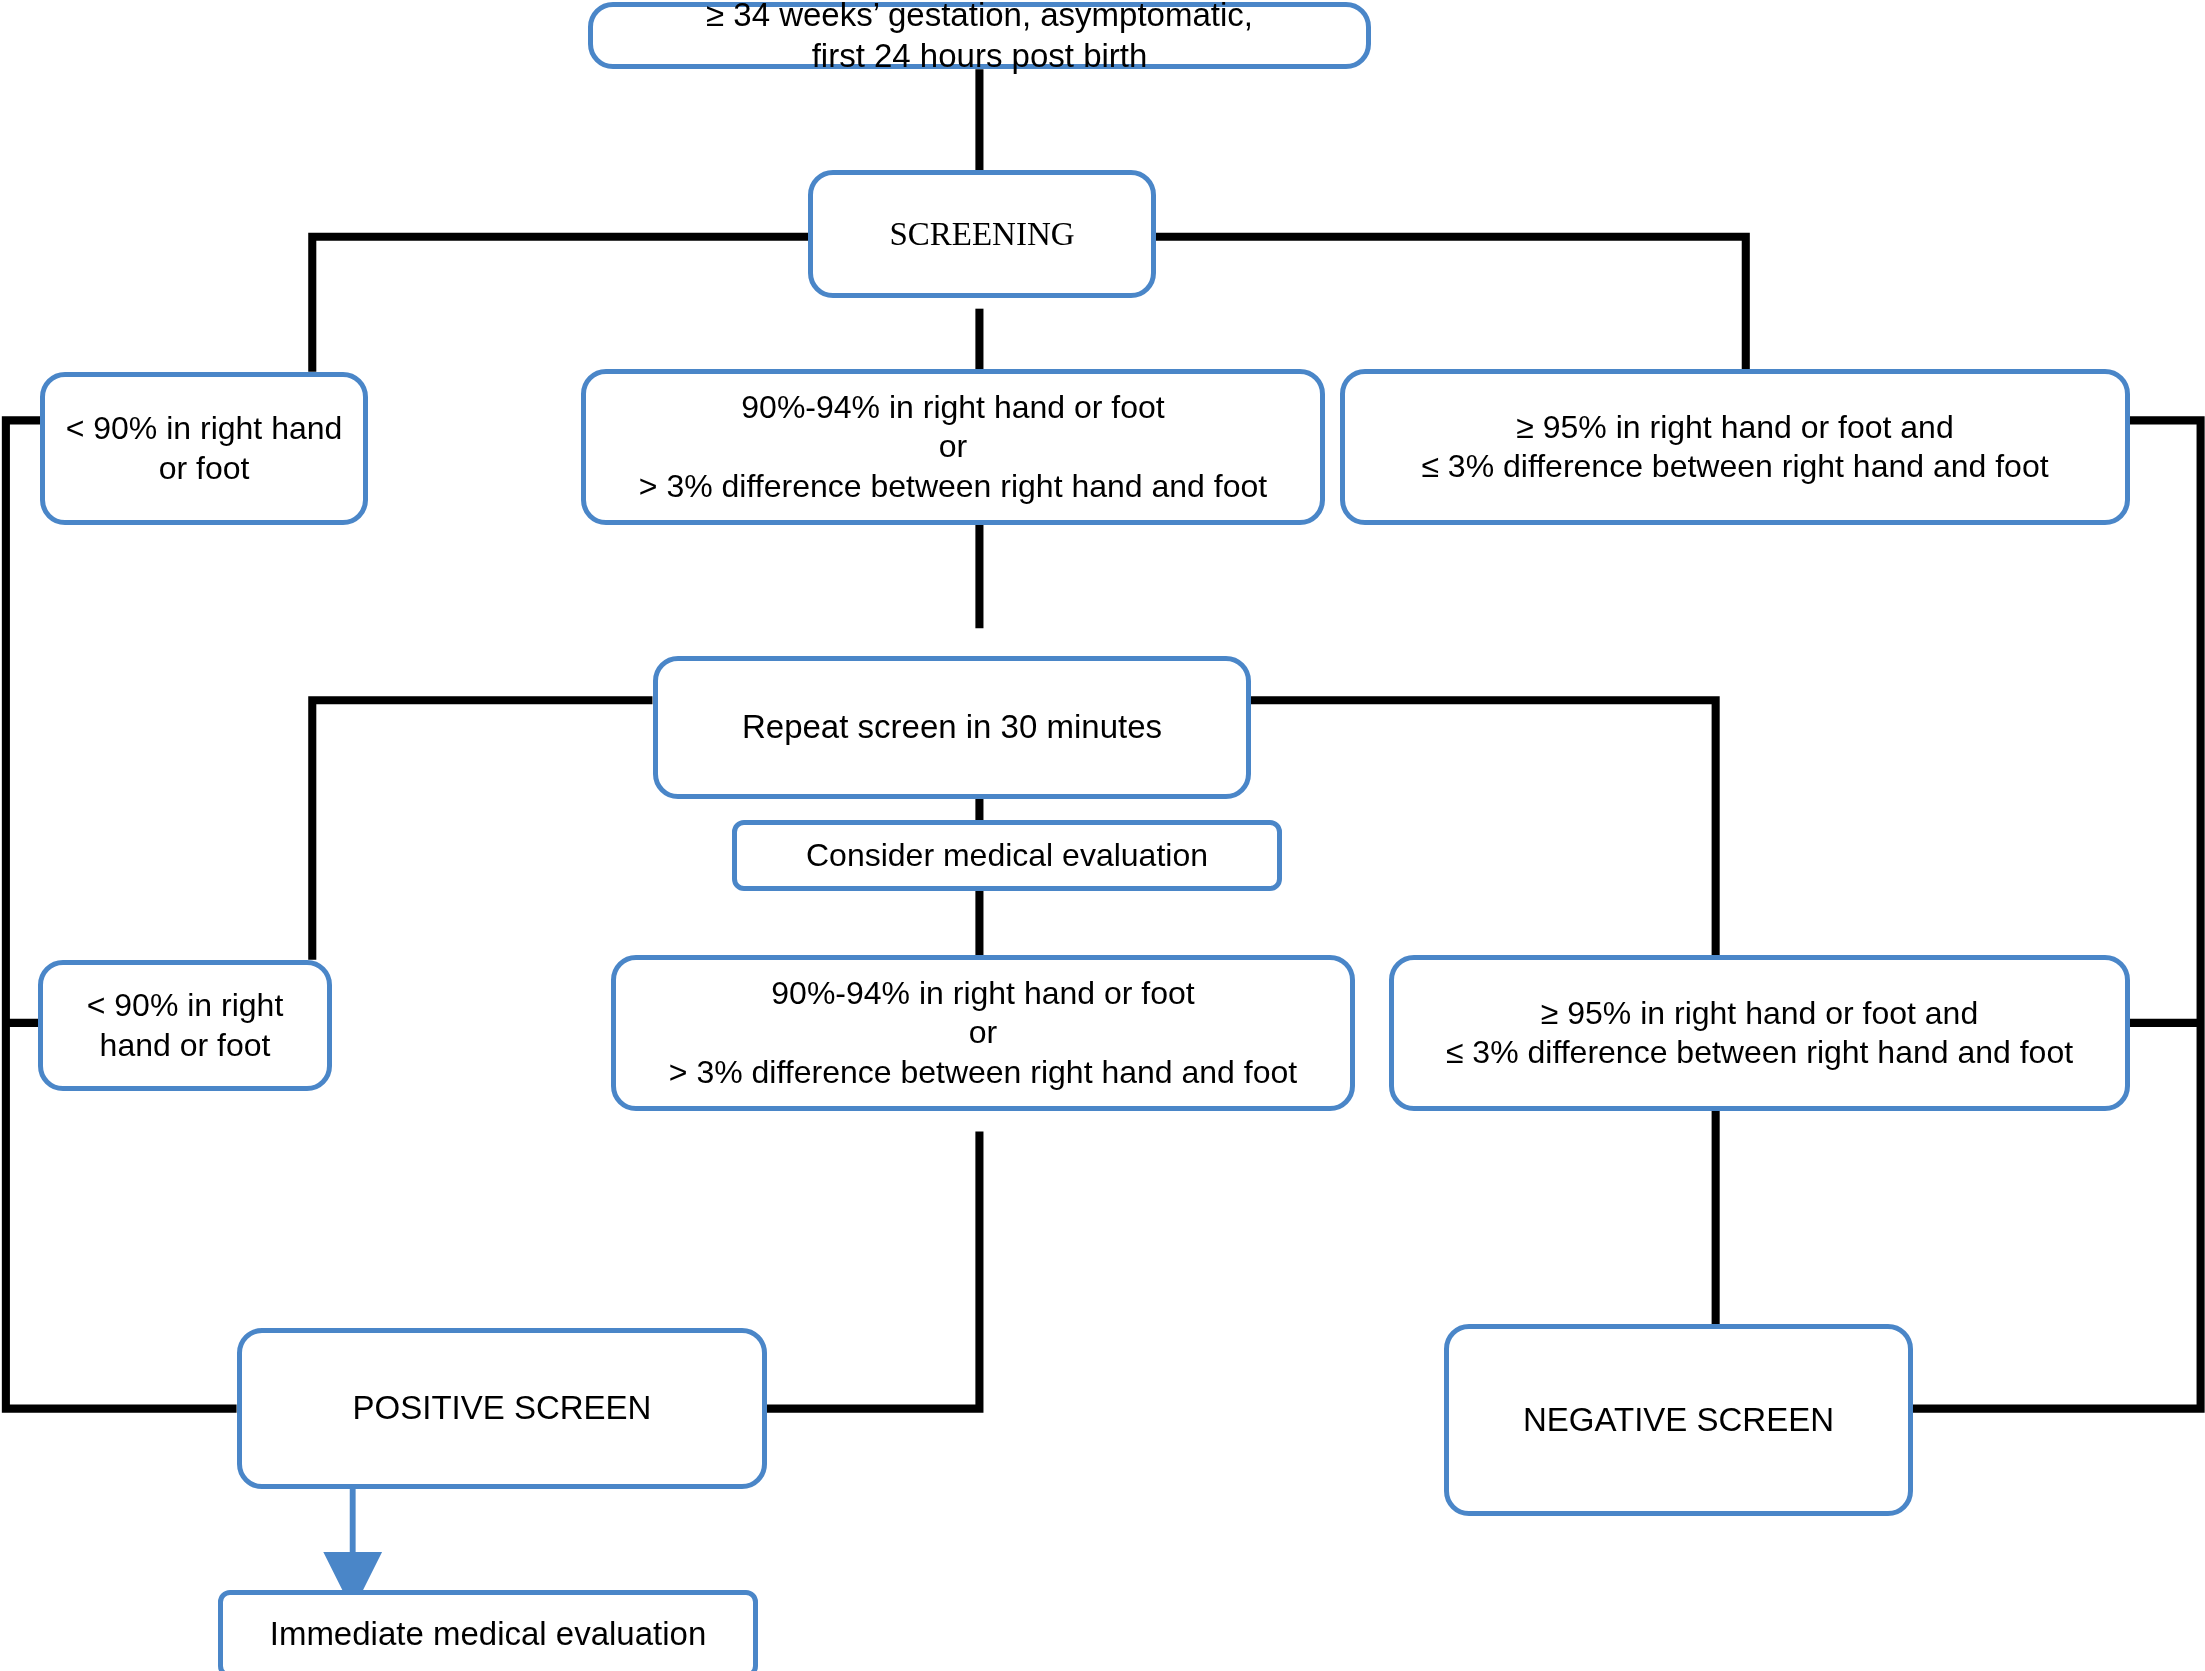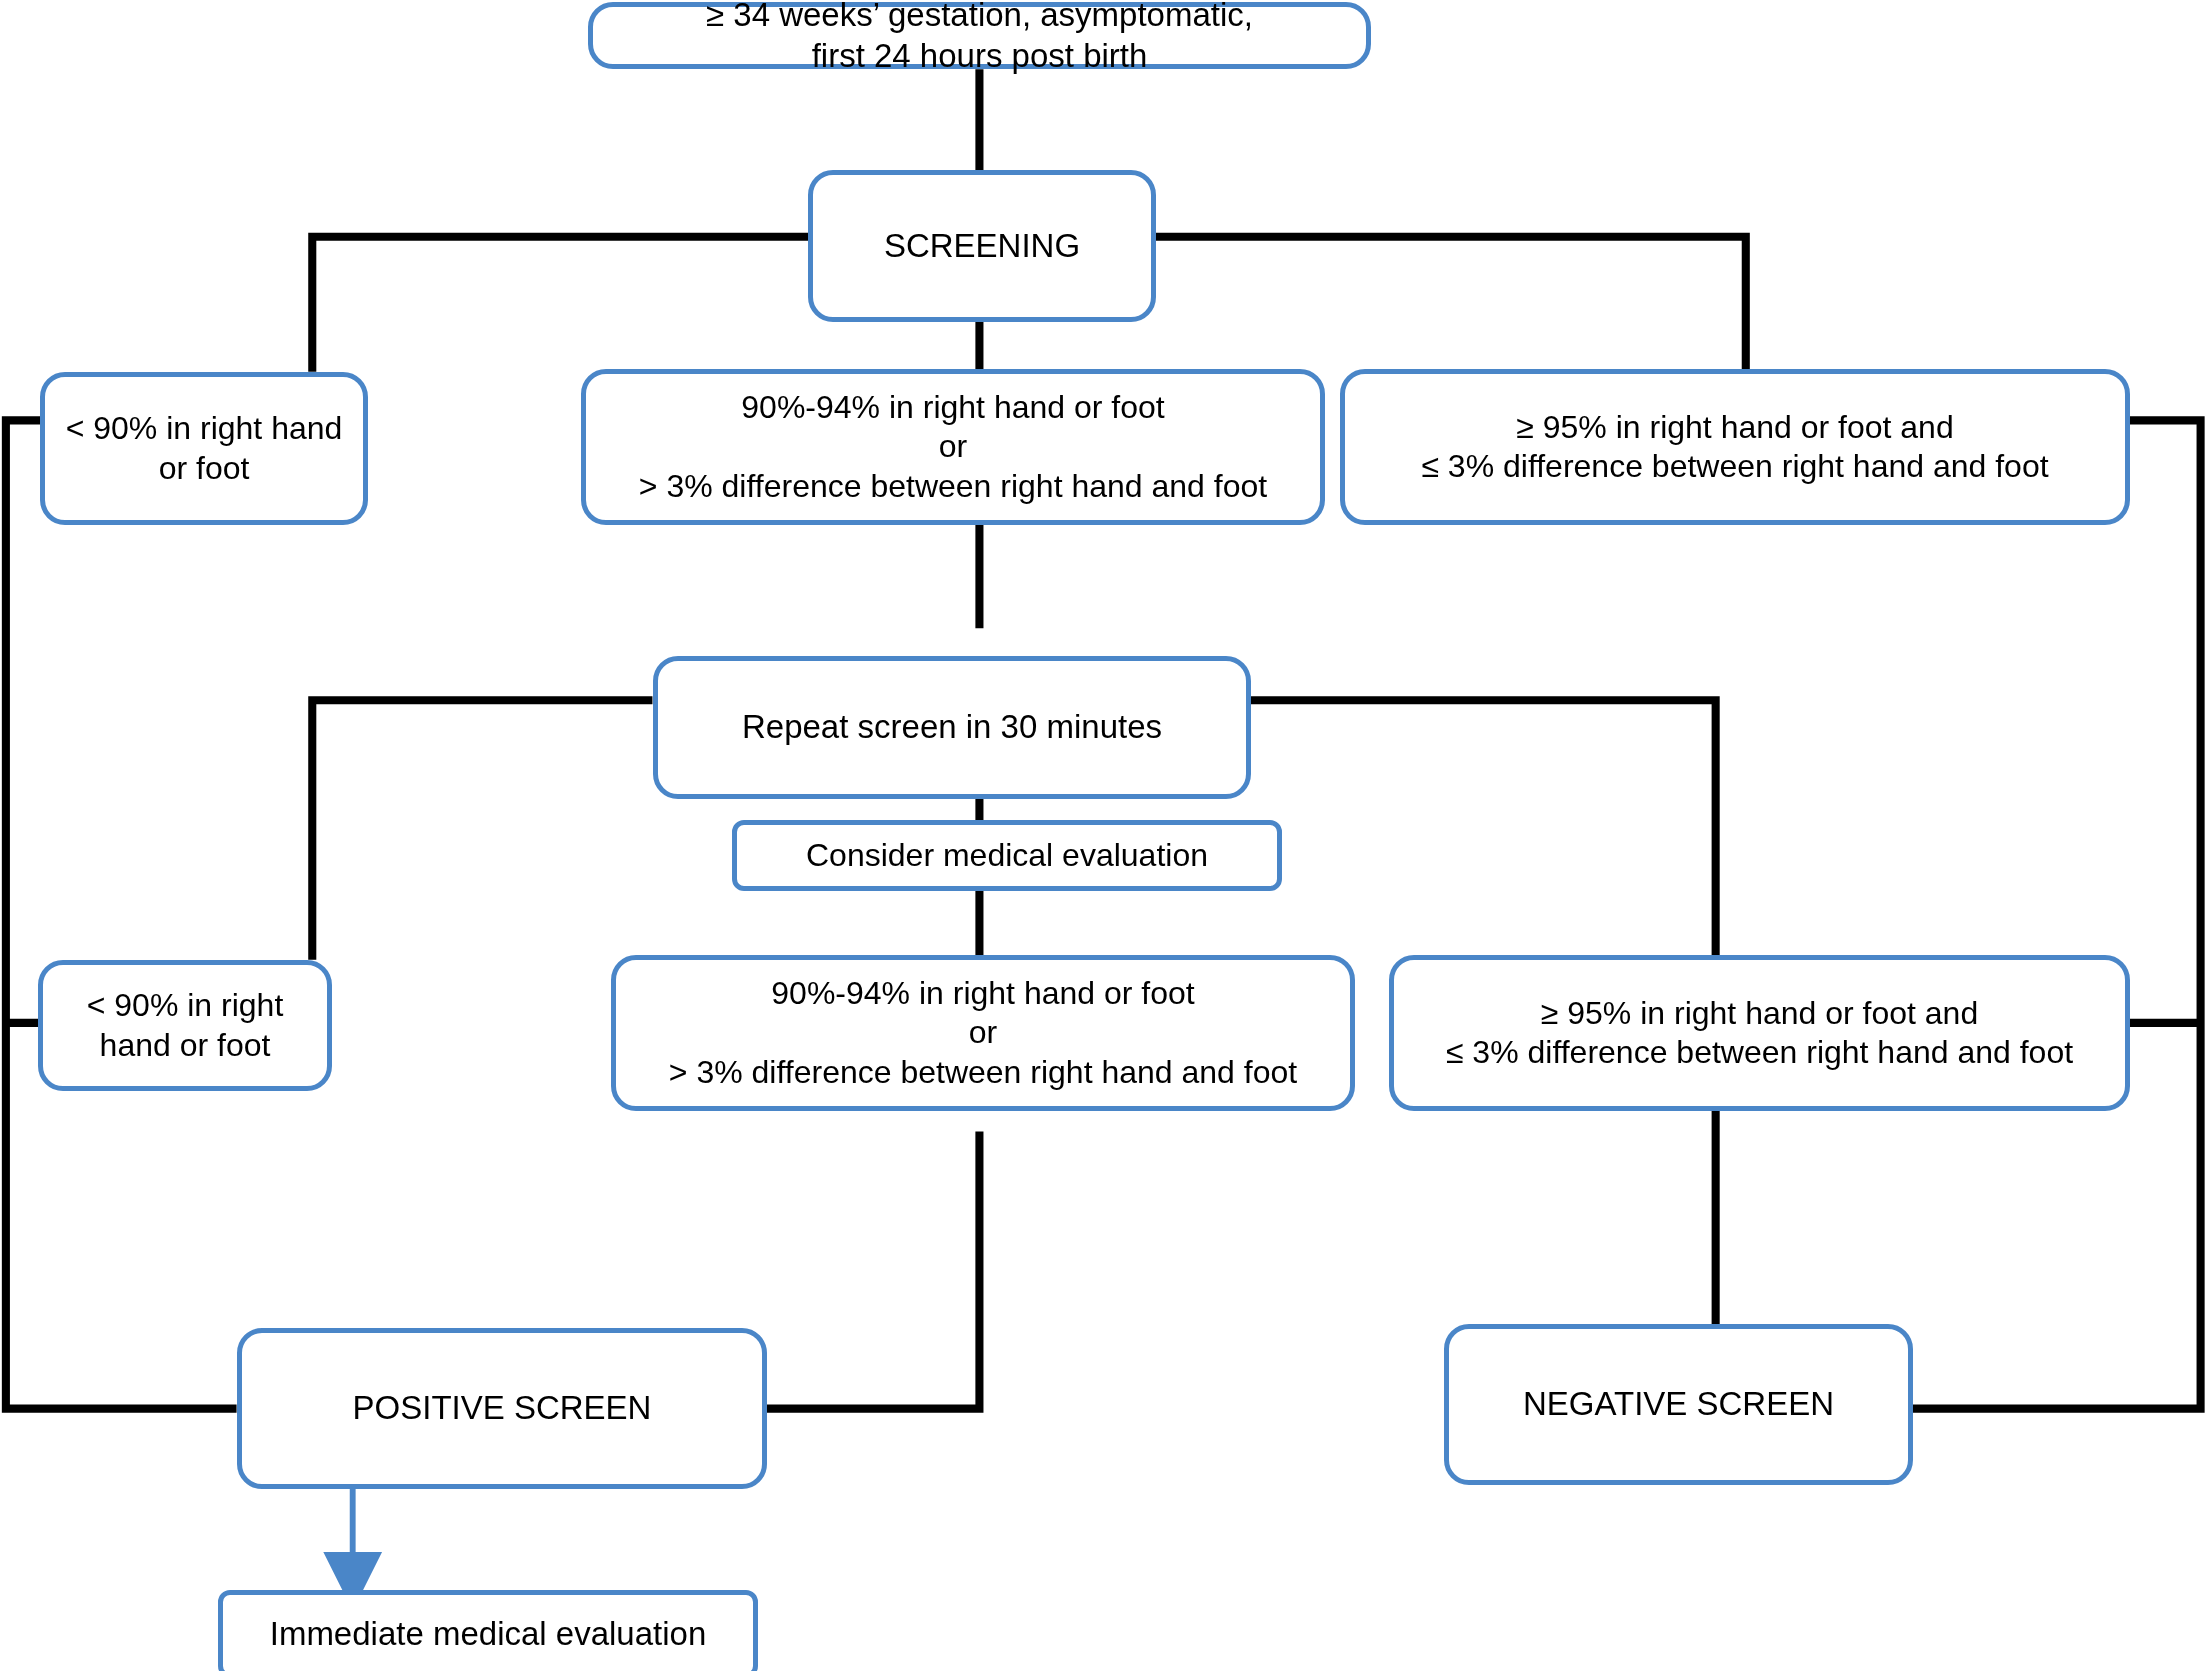--- a/index.html
+++ b/index.html
@@ -95,21 +95,21 @@
     <g stroke="#4a86c8" stroke-width="8" fill="none">
       <line x1="480" y1="2026" x2="480" y2="2152" marker-end="url(#arrowBlue)"></line>
     </g>
   </svg>
 
   <div class="node rounded" style="left:588px; top:2.2px; width:783px; height:67px;">
     <span class="label f-44">≥ 34 weeks’ gestation, asymptomatic,
 first 24 hours post birth</span>
   </div>
 
-  <div class="node rounded" style="left:808px; top:170px; width:348px; height:152px;">
+  <div class="node rounded" style="left:808px; top:170px; width:348px; height:128px;font-family:Liberation Serif, serif;">
     <span class="label f-44">SCREENING</span>
   </div>
 
   <div class="node rounded" style="left:40px; top:372px; width:328px; height:153px;">
     <span class="label f-42">&lt; 90% in right hand or foot</span>
   </div>
 
   <div class="node rounded" style="left:581px; top:369px; width:744px; height:156px;">
     <span class="label f-42">90%-94% in right hand or foot
 or
@@ -141,21 +141,21 @@
 
   <div class="node rounded" style="left:1389px; top:955px; width:741px; height:156px;">
     <span class="label f-42">≥ 95% in right hand or foot and
 ≤ 3% difference between right hand and foot</span>
   </div>
 
   <div class="node rounded" style="left:237px; top:1328px; width:530px; height:161px;">
     <span class="label f-44">POSITIVE SCREEN</span>
   </div>
 
-  <div class="node rounded" style="left:1444px; top:1324px; width:469px; height:161px;">
+  <div class="node rounded" style="left:1444px; top:1324px; width:469px; height:192px;">
     <span class="label f-44">NEGATIVE SCREEN</span>
   </div>
 
   <div class="node rect" style="left:218px; top:1590px; width:540px; height:88px;">
     <span class="label f-44">Immediate medical evaluation</span>
   </div>
 
 </div>
 
 

